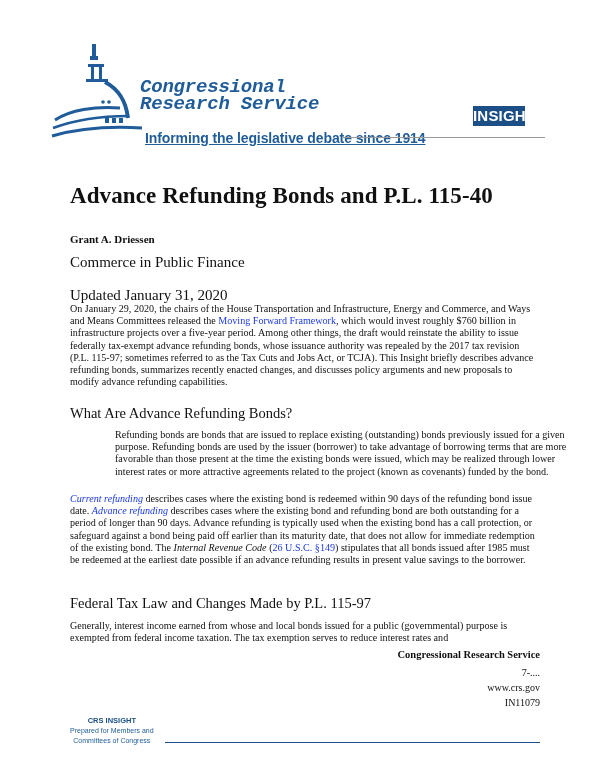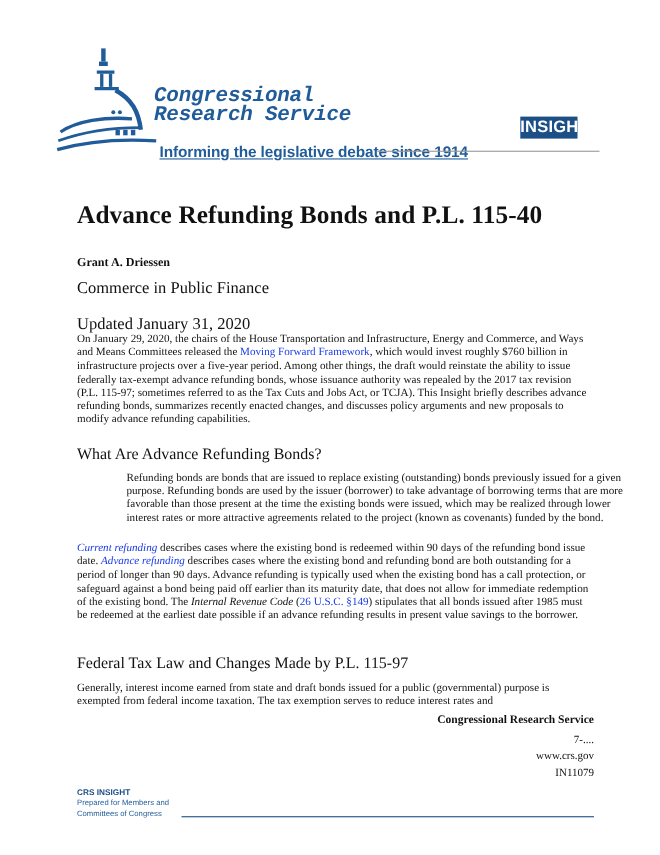--- a/index.html
+++ b/index.html
@@ -25,21 +25,21 @@
   a.lnk { color: #1a3ae6; text-decoration: none; }
   a.lnk.it { font-style: italic; }
   .it { font-style: italic; }
   .h2 { left: 70px; font-size: 14.5px; font-weight: normal; }
 
   
   .meta { right: 60px; text-align: right; font-size: 10px; }
   .meta-bold { font-weight: bold; font-size: 10.5px; }
 
   
-  .footer { left: 70px; top: 716px; font-family: "Liberation Sans", sans-serif; color: #1f5c99; font-size: 7px; line-height: 10px; }
+  .footer { left: 70px; top: 716px; font-family: "Liberation Sans", sans-serif; color: #1f5c99; font-size: 7px; line-height: 10px; text-align: center; }
   .footer .fb { font-weight: bold; font-size: 7.5px; color: #1b4f86; }
   .footer-rule { left: 165px; top: 742px; width: 375px; border-top: 1px solid #1b4f86; }
 </style>
 </head>
 <body>
 
 <div class="abs logo-mark">
   <svg width="95" height="100" viewBox="0 0 95 100">
     <g fill="#1f5c99" stroke="#1f5c99">
 
@@ -85,21 +85,21 @@
 <div class="abs h2" style="top:405px;">What Are Advance Refunding Bonds?</div>
 <div class="abs body" style="top:429px;margin-left:45px;">
   <p>Refunding bonds are bonds that are issued to replace existing (outstanding) bonds previously issued for a given purpose. Refunding bonds are used by the issuer (borrower) to take advantage of borrowing terms that are more favorable than those present at the time the existing bonds were issued, which may be realized through lower interest rates or more attractive agreements related to the project (known as covenants) funded by the bond.</p>
 </div>
 <div class="abs body" style="top:493px;">
   <p><a class="lnk it">Current refunding</a><span> describes cases where the existing bond is redeemed within 90 days of the refunding bond issue date. </span><a class="lnk it">Advance refunding</a><span> describes cases where the existing bond and refunding bond are both outstanding for a period of longer than 90 days. Advance refunding is typically used when the existing bond has a call protection, or safeguard against a bond being paid off earlier than its maturity date, that does not allow for immediate redemption of the existing bond. The </span><span class="it">Internal Revenue Code</span><span> (</span><a class="lnk">26 U.S.C. §149</a><span>) stipulates that all bonds issued after 1985 must be redeemed at the earliest date possible if an advance refunding results in present value savings to the borrower.</span></p>
 </div>
 
 <div class="abs h2" style="top:595px;">Federal Tax Law and Changes Made by P.L. 115-97</div>
 <div class="abs body" style="top:620px;">
-  <p>Generally, interest income earned from state and draft bonds issued for a public (governmental) purpose is exempted from federal income taxation. The tax exemption serves to reduce interest rates and</p>
+  <p>Generally, interest income earned from whose and local bonds issued for a public (governmental) purpose is exempted from federal income taxation. The tax exemption serves to reduce interest rates and</p>
 </div>
 
 <div class="abs meta meta-bold" style="top:649px;margin-left:36px;">Congressional Research Service</div>
 <div class="abs meta" style="top:667px;">7-....</div>
 <div class="abs meta" style="top:682px;">www.crs.gov</div>
 <div class="abs meta" style="top:697px;">IN11079</div>
 
 <div class="abs footer">
   <div class="fb">CRS INSIGHT</div>
   <div>Prepared for Members and</div>

